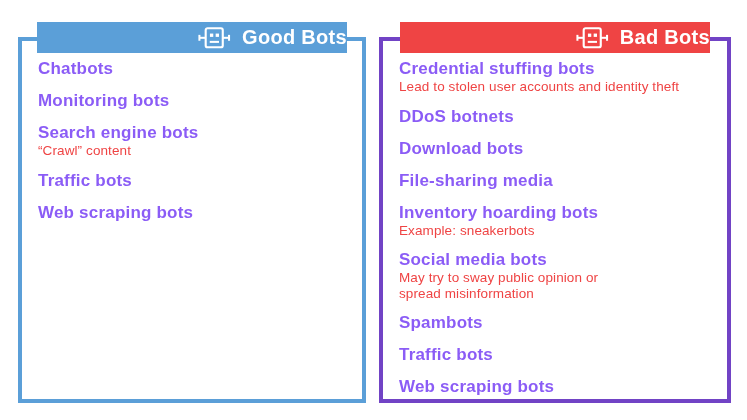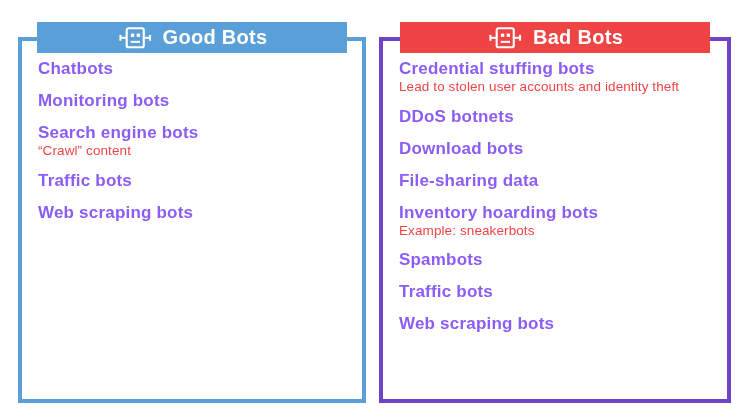--- a/index.html
+++ b/index.html
@@ -27,21 +27,21 @@
     padding: 18px 12px 0 16px;
   }
 
   .header {
     position: absolute;
     top: 0; left: 50%;
     transform: translateX(-50%);
     width: 310px; height: 31px;
     display: flex;
     align-items: center;
-    justify-content: center;
+    justify-content: flex-end;
     gap: 10px;
     color: #ffffff;
     z-index: 2;
   }
   .header-title {
     font-size: 20px;
     font-weight: bold;
     letter-spacing: 0.3px;
     white-space: nowrap;
   }
@@ -140,30 +140,33 @@
     <div class="item-title">DDoS botnets</div>
 
   </div>
 
   <div class="item">
     <div class="item-title">Download bots</div>
 
   </div>
 
   <div class="item">
-    <div class="item-title">File-sharing data</div>
+    <div class="item-title">File-sharing media</div>
 
   </div>
 
   <div class="item">
     <div class="item-title">Inventory hoarding bots</div>
     <div class="item-sub">Example: sneakerbots</div>
   </div>
 
   <div class="item">
+    <div class="item-title">Social media bots</div>
+    <div class="item-sub">May try to sway public opinion or
+spread misinformation</div>
   </div>
 
   <div class="item">
     <div class="item-title">Spambots</div>
 
   </div>
 
   <div class="item">
     <div class="item-title">Traffic bots</div>
 

